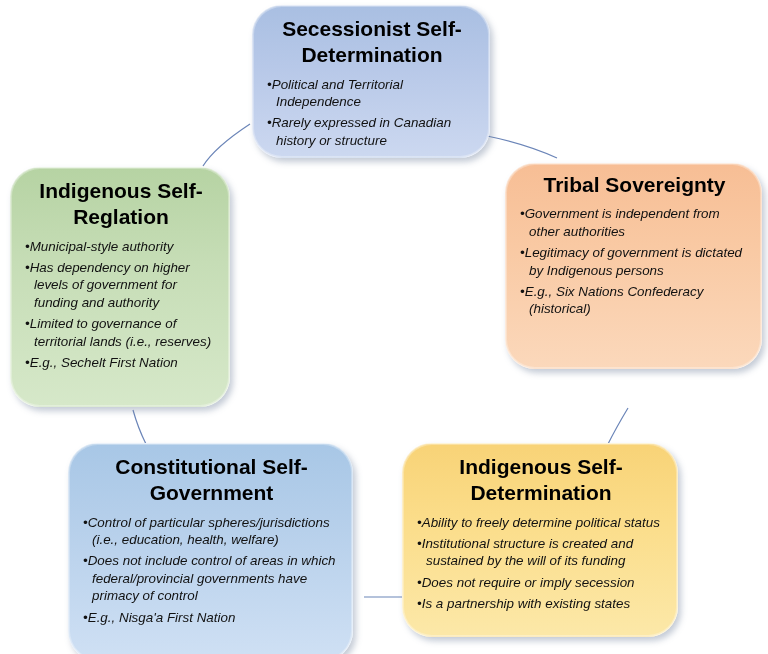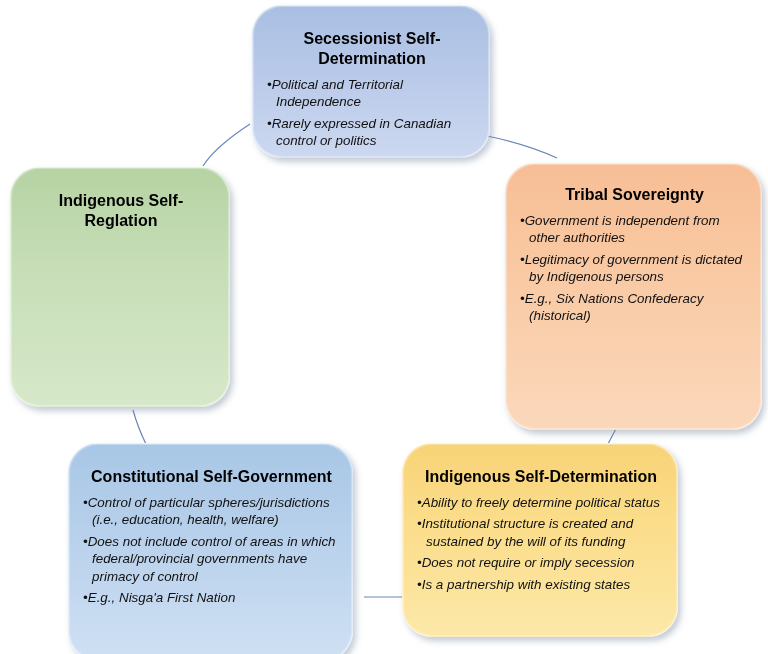--- a/index.html
+++ b/index.html
@@ -16,25 +16,25 @@
     z-index:1;
     box-sizing:border-box;
     border-radius:30px;
     padding:8px 12px 8px 14px;
     color:#111;
     border:1px solid rgba(255,255,255,.55);
     box-shadow:3px 4px 6px rgba(115,130,158,.42), inset 0 0 0 1px rgba(255,255,255,.30);
   }
   .node .title{
     font-weight:bold;
-    font-size:16px;
+    font-size:21px;
     line-height:1.25;
     text-align:center;
     color:#000;
-    margin:15px 4px 7px 4px;
+    margin:2px 4px 7px 4px;
   }
   .node ul{
     list-style:none;
     margin:0;padding:0;
     font-size:13.4px;
     line-height:1.3;
     font-style:italic;
   }
   .node li{
     padding-left:9px;
@@ -44,21 +44,21 @@
   .node li::before{content:"\2022";}
   .node-blue-top{
     left:252px;top:5px;width:238px;height:153px;
     background:linear-gradient(180deg,#a9bfe2 0%,#b7c8e8 40%,#ccd8f0 100%);
   }
   .node-green{
     left:10px;top:167px;width:220px;height:240px;
     background:linear-gradient(180deg,#b6d3a3 0%,#c6ddb6 40%,#d6e8c9 100%);
   }
   .node-orange{
-    left:505px;top:163px;width:257px;height:267px;
+    left:505px;top:163px;width:257px;height:206px;
     padding-top:6px;
     background:linear-gradient(180deg,#f7be95 0%,#f9c9a3 40%,#fbd8bb 100%);
   }
   .node-blue-bottom{
     left:68px;top:443px;width:285px;height:218px;
     background:linear-gradient(180deg,#a8c7e6 0%,#b7d0eb 40%,#cfe0f4 100%);
   }
   .node-yellow{
     left:402px;top:443px;width:276px;height:194px;
     background:linear-gradient(180deg,#f8d377 0%,#fbdd8a 40%,#fce8a8 100%);
@@ -74,26 +74,32 @@
     <path d="M458,131 Q515,139 557,158" fill="none" stroke="#6b85b8" stroke-width="1.2"></path>
     <path d="M133,410 Q138,428 146,444" fill="none" stroke="#6b85b8" stroke-width="1.2"></path>
     <path d="M628,408 Q616,428 608,444" fill="none" stroke="#6b85b8" stroke-width="1.2"></path>
     <path d="M364,597 L404,597" fill="none" stroke="#6b85b8" stroke-width="1.2"></path>
   </svg>
 
   <div class="node node-blue-top">
     <div class="title">Secessionist Self-Determination</div>
     <ul>
       <li>Political and Territorial Independence</li>
-      <li>Rarely expressed in Canadian control or politics</li>
+      <li>Rarely expressed in Canadian history or structure</li>
     </ul>
   </div>
 
   <div class="node node-green">
     <div class="title">Indigenous Self-Reglation</div>
+    <ul>
+      <li>Municipal-style authority</li>
+      <li>Has dependency on higher levels of government for funding and authority</li>
+      <li>Limited to governance of territorial lands (i.e., reserves)</li>
+      <li>E.g., Sechelt First Nation</li>
+    </ul>
   </div>
 
   <div class="node node-orange">
     <div class="title">Tribal Sovereignty</div>
     <ul>
       <li>Government is independent from other authorities</li>
       <li>Legitimacy of government is dictated by Indigenous persons</li>
       <li>E.g., Six Nations Confederacy (historical)</li>
     </ul>
   </div>

